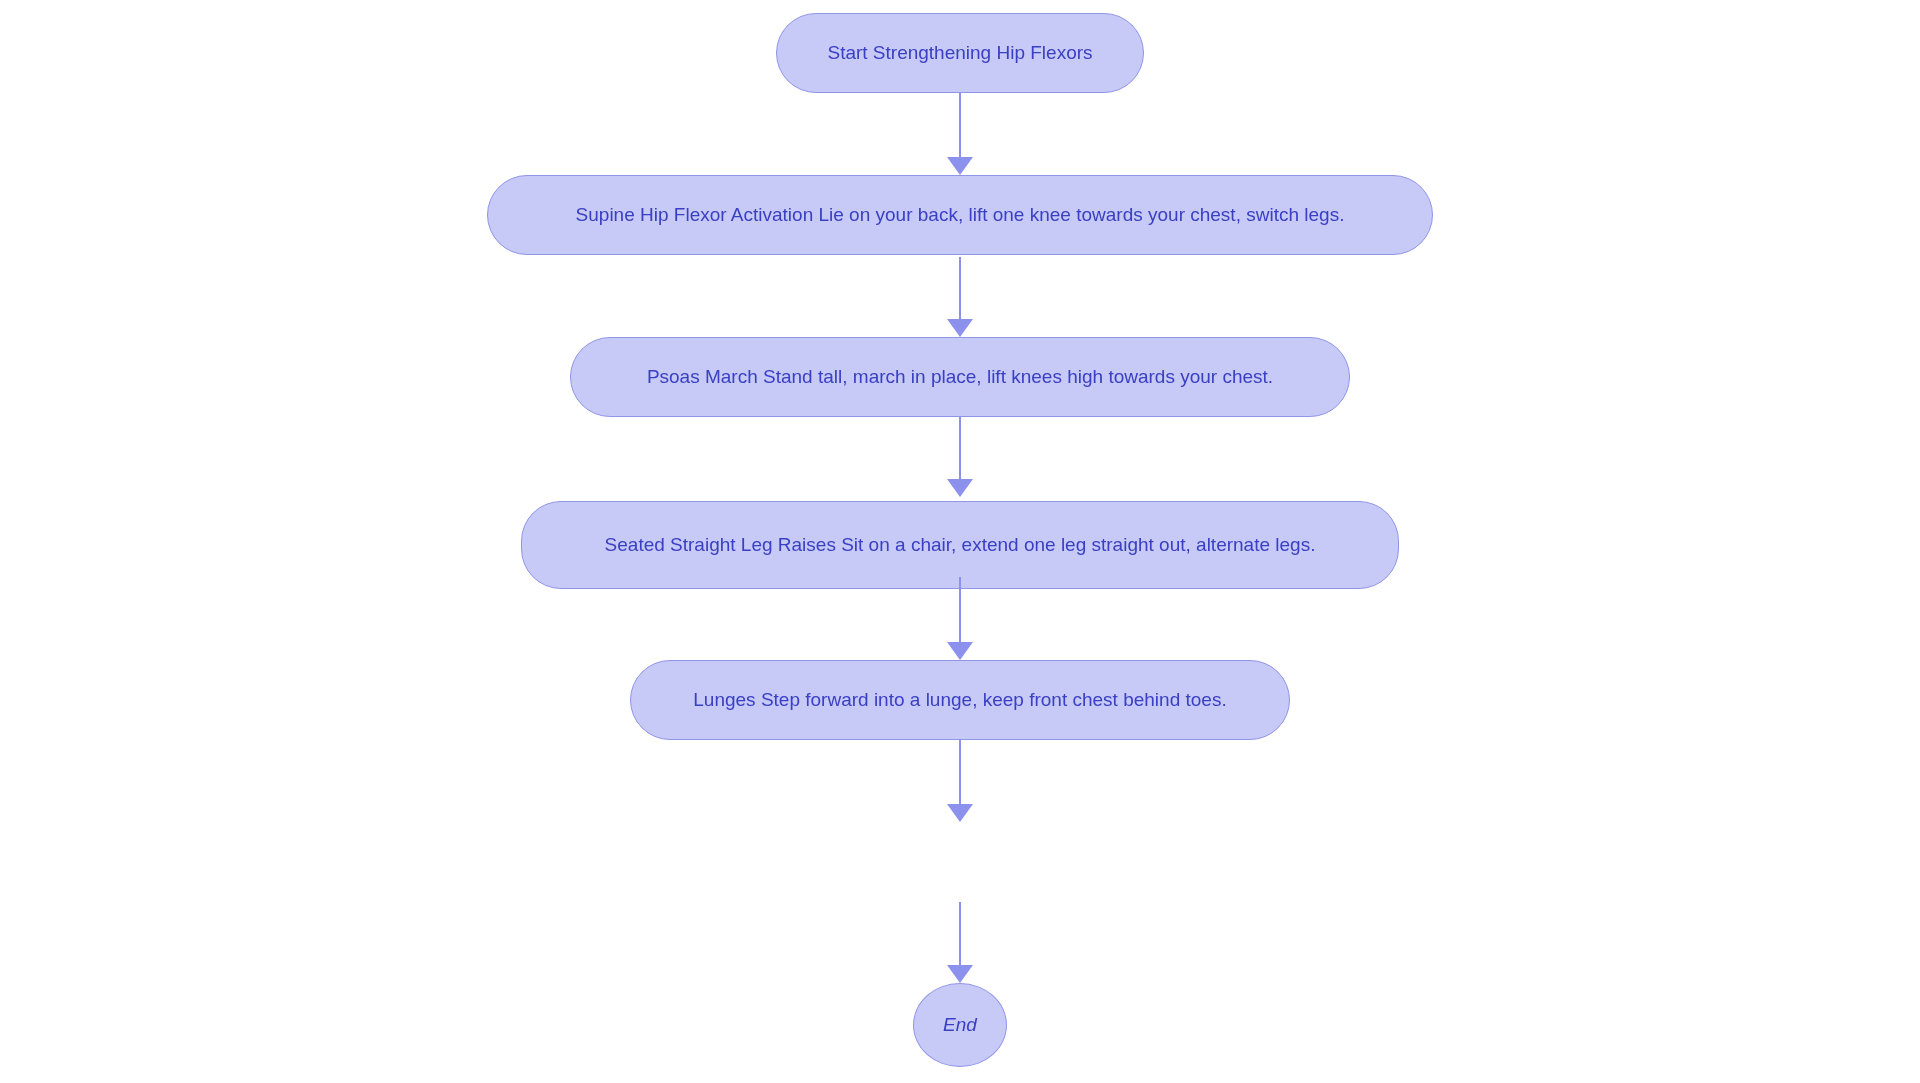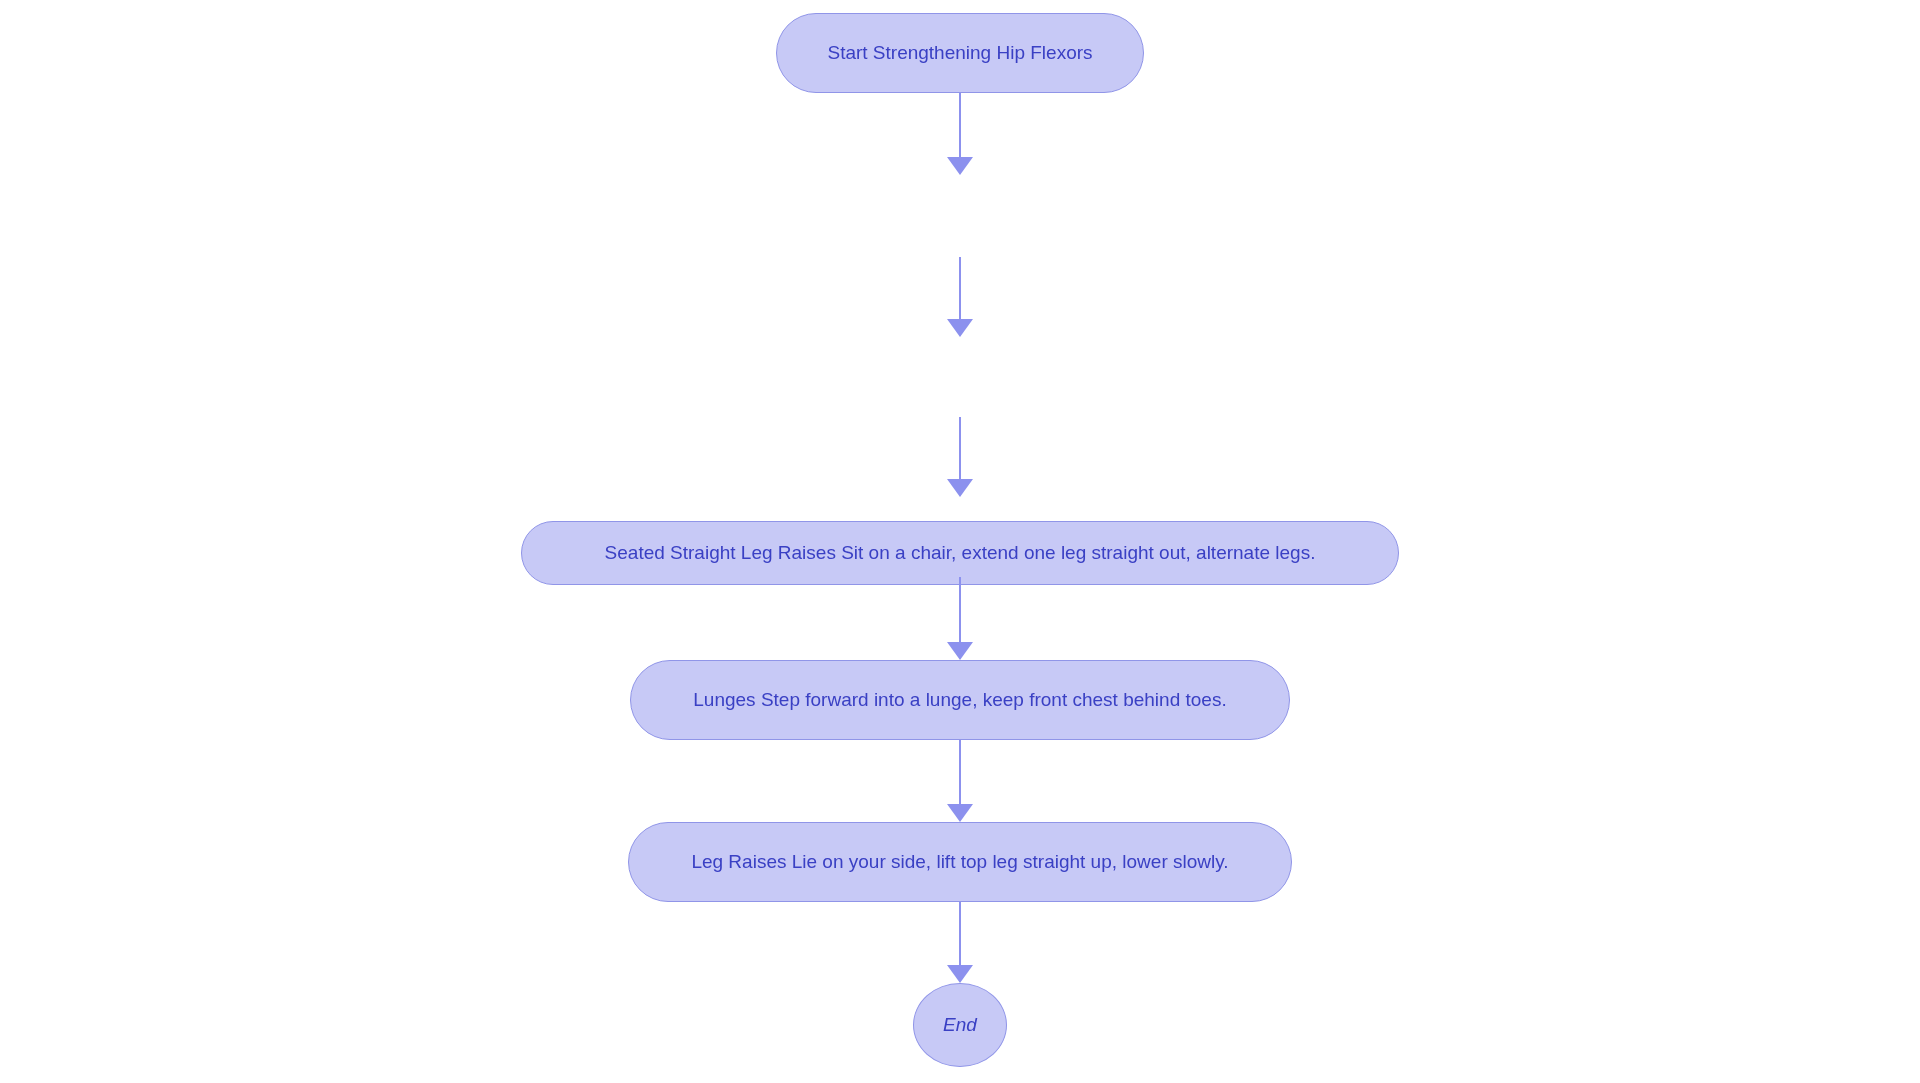--- a/index.html
+++ b/index.html
@@ -35,21 +35,21 @@
     white-space:nowrap;
   }
   .node.circle{
     border-radius:50%;
     padding:0;
     font-style:italic;
   }
   #n0{left:776px;top:13px;width:368px;height:80px;}
   #n1{left:487px;top:175px;width:946px;height:80px;}
   #n2{left:570px;top:337px;width:780px;height:80px;}
-  #n3{left:521px;top:521px;width:878px;height:64px;}
+  #n3{left:521px;top:501px;width:878px;height:88px;}
   #n4{left:630px;top:660px;width:660px;height:80px;}
   #n5{left:628px;top:822px;width:664px;height:80px;}
   #n6{left:913px;top:983px;width:94px;height:84px;}
   .arrow{
     position:absolute;
     left:947px;
     width:26px;
     display:flex;
     flex-direction:column;
     align-items:center;
@@ -80,26 +80,32 @@
 
   <div class="node" id="n0">
     <span>Start Strengthening Hip Flexors</span>
   </div>
 
   <div class="arrow" id="a0">
     <span class="arrow-line"></span>
     <span class="arrow-head"></span>
   </div>
 
+  <div class="node" id="n1">
+    <span>Supine Hip Flexor Activation Lie on your back, lift one knee towards your chest, switch legs.</span>
+  </div>
 
   <div class="arrow" id="a1">
     <span class="arrow-line"></span>
     <span class="arrow-head"></span>
   </div>
 
+  <div class="node" id="n2">
+    <span>Psoas March Stand tall, march in place, lift knees high towards your chest.</span>
+  </div>
 
   <div class="arrow" id="a2">
     <span class="arrow-line"></span>
     <span class="arrow-head"></span>
   </div>
 
   <div class="node" id="n3">
     <span>Seated Straight Leg Raises Sit on a chair, extend one leg straight out, alternate legs.</span>
   </div>
 
@@ -110,23 +116,20 @@
 
   <div class="node" id="n4">
     <span>Lunges Step forward into a lunge, keep front chest behind toes.</span>
   </div>
 
   <div class="arrow" id="a4">
     <span class="arrow-line"></span>
     <span class="arrow-head"></span>
   </div>
 
-  <div class="node" id="n5">
-    <span>Leg Raises Lie on your side, lift top leg straight up, lower slowly.</span>
-  </div>
 
   <div class="arrow" id="a5">
     <span class="arrow-line"></span>
     <span class="arrow-head"></span>
   </div>
 
   <div class="node circle" id="n6">
     <span>End</span>
   </div>
 

